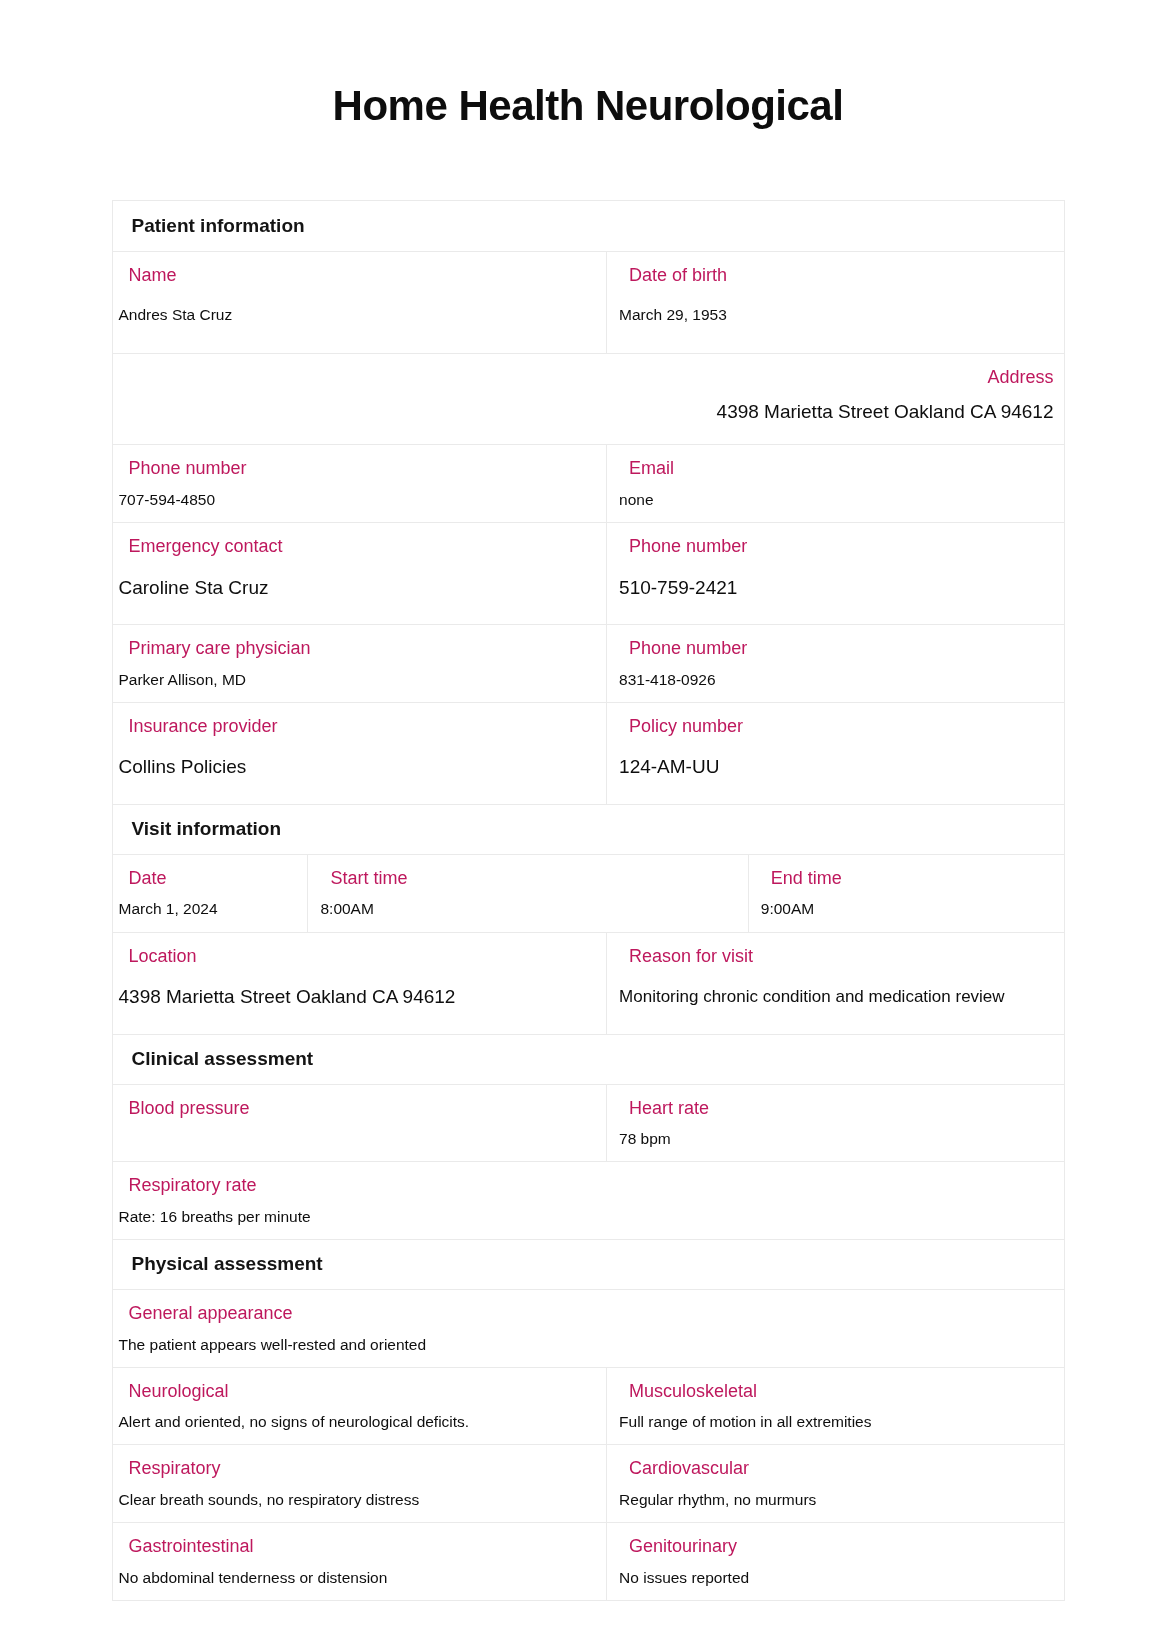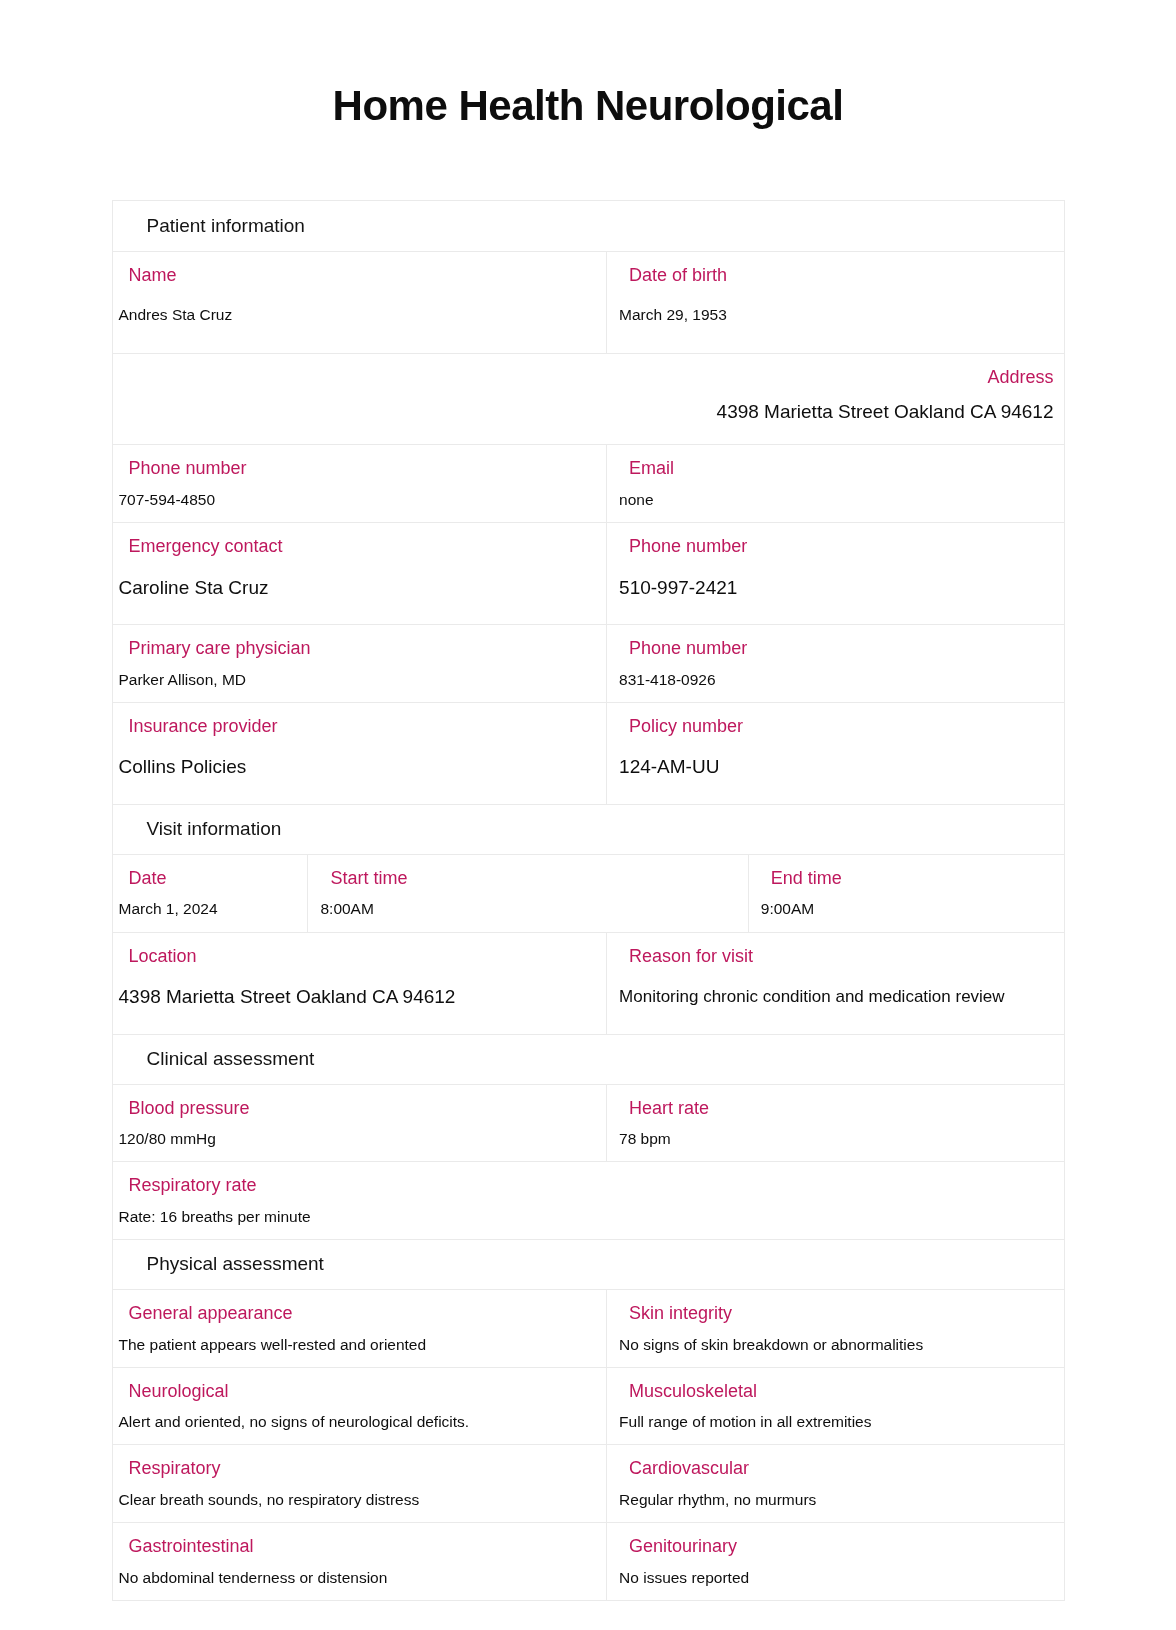--- a/index.html
+++ b/index.html
@@ -22,22 +22,22 @@
   .tbl {
     width:953px;
     margin:70px auto 0 auto;
     border:1px solid #eaeaea;
     box-sizing:border-box;
   }
   .tbl > :first-child { border-top:none; }
   .sec-header {
     min-height:50px;
     display:flex; align-items:center;
-    padding-left:34px;
-    font-size:19px; font-weight:normal;
+    padding-left:19px;
+    font-size:19px; font-weight:bold;
     color:#141414;
     border-top:1px solid #eaeaea;
     box-sizing:border-box;
   }
   .row {
     display:flex;
     border-top:1px solid #eaeaea;
     box-sizing:border-box;
   }
   .row.compact  { min-height:75px; }
@@ -106,21 +106,21 @@
         <div class="value small">none</div>
       </div>
     </div>
     <div class="row spacious cols-2">
       <div class="cell">
         <div class="label">Emergency contact</div>
         <div class="value large">Caroline Sta Cruz</div>
       </div>
       <div class="cell">
         <div class="label">Phone number</div>
-        <div class="value large">510-997-2421</div>
+        <div class="value large">510-759-2421</div>
       </div>
     </div>
     <div class="row compact cols-2">
       <div class="cell">
         <div class="label">Primary care physician</div>
         <div class="value small">Parker Allison, MD</div>
       </div>
       <div class="cell">
         <div class="label">Phone number</div>
         <div class="value small">831-418-0926</div>
@@ -158,42 +158,37 @@
       </div>
       <div class="cell">
         <div class="label">Reason for visit</div>
         <div class="value medium">Monitoring chronic condition and medication review</div>
       </div>
     </div>
     <div class="sec-header">Clinical assessment</div>
     <div class="row compact cols-2">
       <div class="cell">
         <div class="label">Blood pressure</div>
-        <div class="value small">120/80 mmHg</div>
       </div>
       <div class="cell">
         <div class="label">Heart rate</div>
         <div class="value small">78 bpm</div>
       </div>
     </div>
     <div class="row compact cols-2">
       <div class="cell">
         <div class="label">Respiratory rate</div>
         <div class="value small">Rate: 16 breaths per minute</div>
       </div>
     </div>
     <div class="sec-header">Physical assessment</div>
     <div class="row compact cols-2">
       <div class="cell">
         <div class="label">General appearance</div>
         <div class="value small">The patient appears well-rested and oriented</div>
-      </div>
-      <div class="cell">
-        <div class="label">Skin integrity</div>
-        <div class="value small">No signs of skin breakdown or abnormalities</div>
       </div>
     </div>
     <div class="row compact cols-2">
       <div class="cell">
         <div class="label">Neurological</div>
         <div class="value small">Alert and oriented, no signs of neurological deficits.</div>
       </div>
       <div class="cell">
         <div class="label">Musculoskeletal</div>
         <div class="value small">Full range of motion in all extremities</div>

